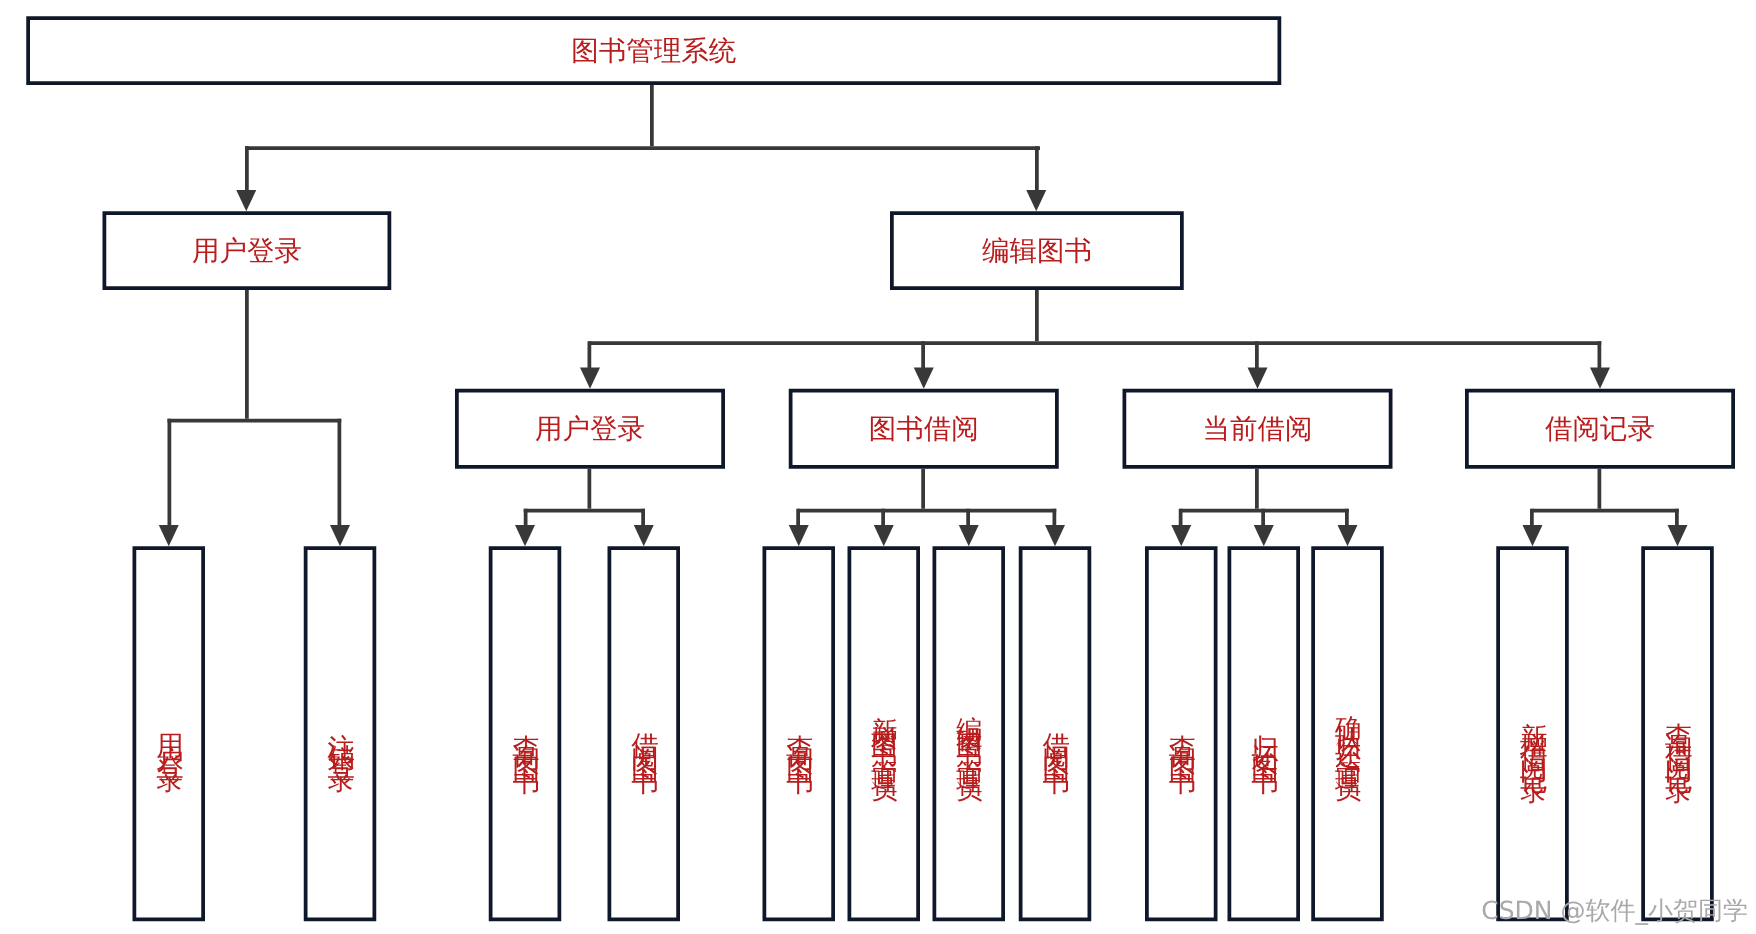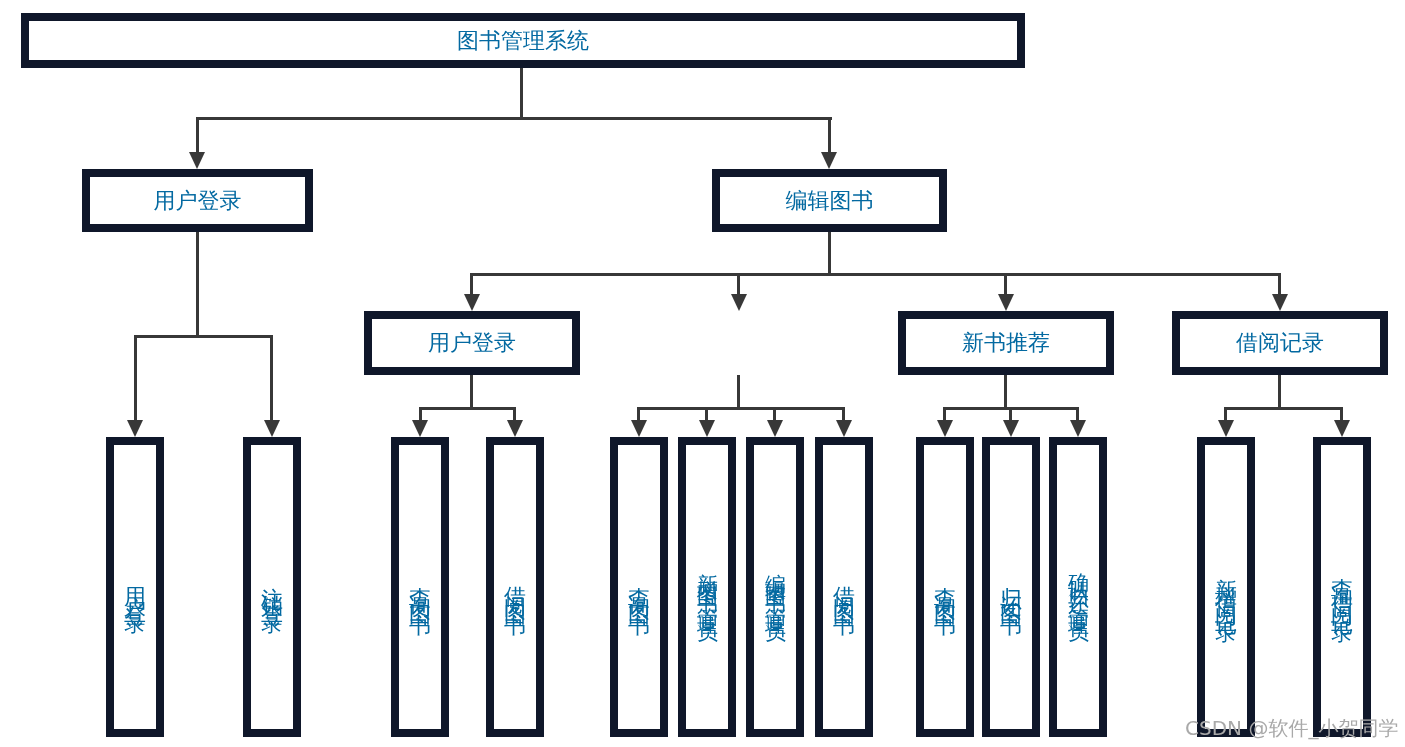--- a/index.html
+++ b/index.html
@@ -8,27 +8,27 @@
     width: 1405px;
     height: 747px;
     background: #ffffff;
     font-family: "DejaVu Sans", sans-serif;
     color: #3c3c3c;
     overflow: hidden;
   }
   .node {
     position: absolute;
     box-sizing: border-box;
-    border: 8px solid #0f172a;
+    border: 3px solid #0f172a;
     background: #ffffff;
     display: flex;
     align-items: center;
     justify-content: center;
     font-size: 22px;
-    color: #0369a1;
+    color: #b91c1c;
   }
   .leaf {
     writing-mode: vertical-rl;
     text-orientation: mixed;
     letter-spacing: 9px;
     line-height: 1;
     white-space: nowrap;
   }
   .leaf-long {
     font-size: 21px;
@@ -83,21 +83,22 @@
   <div class="vline" style="left:470px; top:273px; height:22px;"></div>
   <div class="arrowhead" style="left:464px; top:294px;"></div>
   <div class="vline" style="left:737px; top:273px; height:22px;"></div>
   <div class="arrowhead" style="left:731px; top:294px;"></div>
   <div class="vline" style="left:1004px; top:273px; height:22px;"></div>
   <div class="arrowhead" style="left:998px; top:294px;"></div>
   <div class="vline" style="left:1278px; top:273px; height:22px;"></div>
   <div class="arrowhead" style="left:1272px; top:294px;"></div>
 
   <div class="node" style="left:364px; top:311px; width:216px; height:64px;">用户登录</div>
-  <div class="node" style="left:898px; top:311px; width:216px; height:64px;">新书推荐</div>
+  <div class="node" style="left:631px; top:311px; width:216px; height:64px;">图书借阅</div>
+  <div class="node" style="left:898px; top:311px; width:216px; height:64px;">当前借阅</div>
   <div class="node" style="left:1172px; top:311px; width:216px; height:64px;">借阅记录</div>
 
   <div class="vline" style="left:470px; top:375px; height:32px;"></div>
   <div class="hline" style="left:419px; top:407px; width:97px;"></div>
   <div class="vline" style="left:419px; top:407px; height:14px;"></div>
   <div class="arrowhead" style="left:412px; top:420px;"></div>
   <div class="vline" style="left:513px; top:407px; height:14px;"></div>
   <div class="arrowhead" style="left:507px; top:420px;"></div>
 
   <div class="vline" style="left:737px; top:375px; height:32px;"></div>

